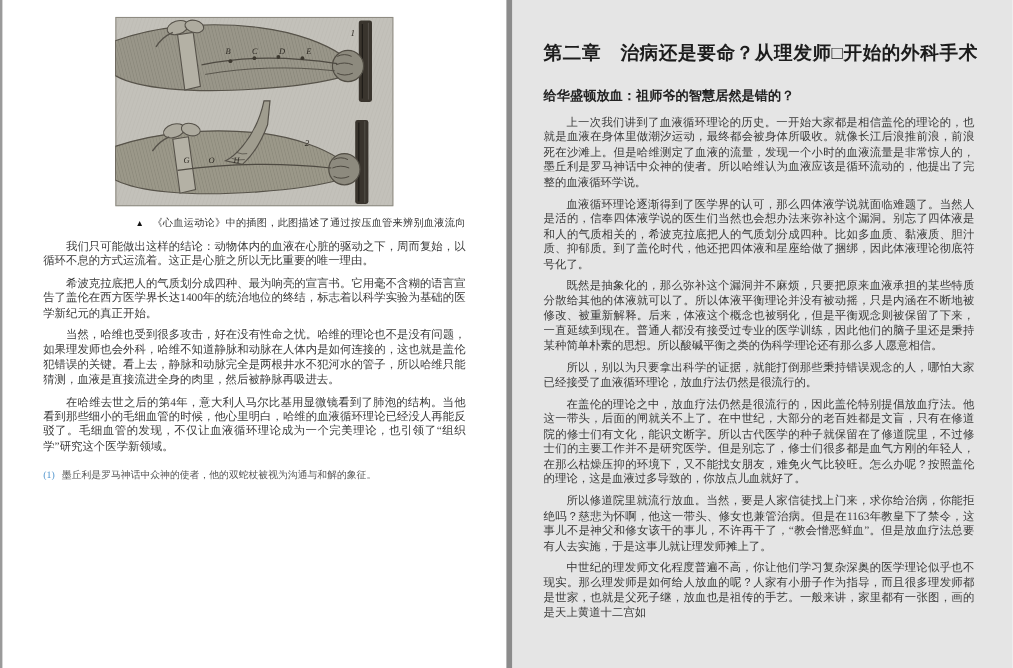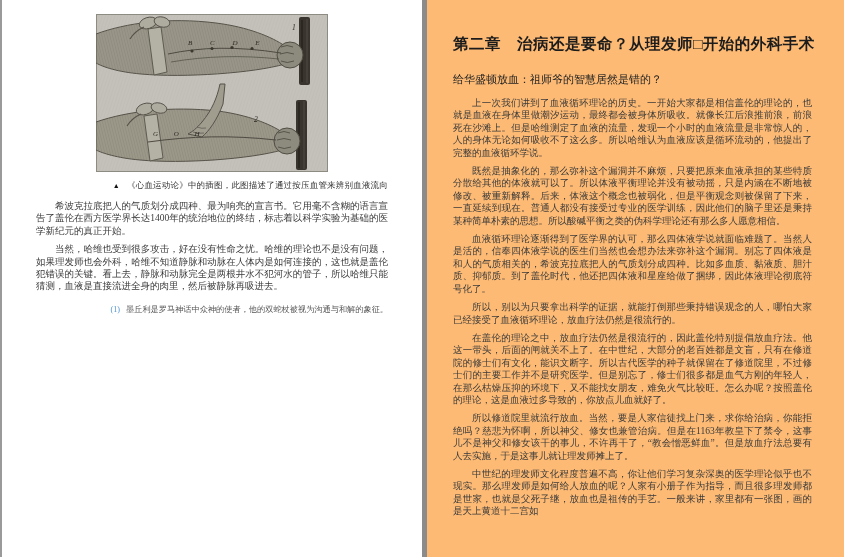--- a/index.html
+++ b/index.html
@@ -6,50 +6,50 @@
   html,body { width:844px; height:557px; background:#ffffff; overflow:hidden; }
   body { font-family:"Liberation Serif","DejaVu Serif",serif; color:#3a3a3a; }
   .spread { display:flex; width:844px; height:557px; background:#fff; }
 
   .page-left {
     width:422px; height:557px; border-left:2px solid #9a9a9a;
     padding:14px 34px 0 34px; overflow:hidden; background:#fff;
   }
   .page-divider { width:5px; height:557px; background:#8b8b8b; flex:none; }
   .page-right {
-    flex:1; height:557px; padding:20px 32px 0 26px; overflow:hidden; background:#fdba74;
+    flex:1; height:557px; padding:20px 32px 0 26px; overflow:hidden; background:#e5e5e5;
   }
 
   .figure-wrap { width:232px; margin:0 auto; }
   .figure-svg { display:block; width:232px; height:158px; }
 
   .figure-caption {
     margin-top:8px; text-align:right; font-size:8.5px; color:#333;
     letter-spacing:0.2px; white-space:nowrap;
   }
   .figure-caption .tri { font-size:7px; color:#111; margin-right:7px; }
 
   .body-text p {
     font-size:9.5px; line-height:12.4px; text-indent:2em;
     text-align:justify; color:#3a3a3a; margin-top:6px;
   }
   .page-left .body-text { margin-top:8px; }
   .page-left .body-text p:first-child { margin-top:0; }
 
-  .footnote { margin-top:11px; font-size:8.2px; line-height:11px; color:#555;text-align:right; }
+  .footnote { margin-top:11px; font-size:8.2px; line-height:11px; color:#555; }
   .footnote .fn-marker { color:#4f94cd; margin-right:6px; cursor:pointer; }
 
   .chapter-title {
     font-family:"Liberation Sans","DejaVu Sans",sans-serif;
     font-size:15.5px; font-weight:bold; color:#1c1c1c;
     text-align:center; margin-top:14px; letter-spacing:0.5px; white-space:nowrap;
   }
   .section-heading {
     font-family:"Liberation Sans","DejaVu Sans",sans-serif;
-    font-size:11px; font-weight:normal; color:#222; margin-top:17px;
+    font-size:11px; font-weight:bold; color:#222; margin-top:17px;
   }
   .page-right .body-text { margin-top:10px; }
 
   .eng-letters { font-family:"Liberation Serif",serif; font-style:italic; }
 </style>
 </head>
 <body>
 
 <div class="spread">
 
@@ -124,39 +124,41 @@
           <text class="eng-letters" x="158" y="24" font-size="7.5" fill="#2e2a24">2</text>
         </g>
       </svg>
     </div>
 
     <div class="figure-caption">
       <span class="tri">▲</span><span>《心血运动论》中的插图，此图描述了通过按压血管来辨别血液流向</span>
     </div>
 
     <div class="body-text">
+      <p>我们只可能做出这样的结论：动物体内的血液在心脏的驱动之下，周而复始，以循环不息的方式运流着。这正是心脏之所以无比重要的唯一理由。</p>
       <p>希波克拉底把人的气质划分成四种、最为响亮的宣言书。它用毫不含糊的语言宣告了盖伦在西方医学界长达1400年的统治地位的终结，标志着以科学实验为基础的医学新纪元的真正开始。</p>
       <p>当然，哈维也受到很多攻击，好在没有性命之忧。哈维的理论也不是没有问题，如果理发师也会外科，哈维不知道静脉和动脉在人体内是如何连接的，这也就是盖伦犯错误的关键。看上去，静脉和动脉完全是两根井水不犯河水的管子，所以哈维只能猜测，血液是直接流进全身的肉里，然后被静脉再吸进去。</p>
+      <p>在哈维去世之后的第4年，意大利人马尔比基用显微镜看到了肺泡的结构。当他看到那些细小的毛细血管的时候，他心里明白，哈维的血液循环理论已经没人再能反驳了。毛细血管的发现，不仅让血液循环理论成为一个完美理论，也引领了“组织学”研究这个医学新领域。</p>
     </div>
 
     <div class="footnote">
       <span class="fn-marker">(1)</span><span>墨丘利是罗马神话中众神的使者，他的双蛇杖被视为沟通与和解的象征。</span>
     </div>
   </div>
 
   <div class="page-divider"></div>
 
   <div class="page-right">
     <div class="chapter-title">第二章　治病还是要命？从理发师□开始的外科手术</div>
     <div class="section-heading">给华盛顿放血：祖师爷的智慧居然是错的？</div>
 
     <div class="body-text">
-      <p>上一次我们讲到了血液循环理论的历史。一开始大家都是相信盖伦的理论的，也就是血液在身体里做潮汐运动，最终都会被身体所吸收。就像长江后浪推前浪，前浪死在沙滩上。但是哈维测定了血液的流量，发现一个小时的血液流量是非常惊人的，人的身体无论如何吸收不了这么多。所以哈维认为血液应该是循环流动的，他提出了完整的血液循环学说。</p>
+      <p>上一次我们讲到了血液循环理论的历史。一开始大家都是相信盖伦的理论的，也就是血液在身体里做潮汐运动，最终都会被身体所吸收。就像长江后浪推前浪，前浪死在沙滩上。但是哈维测定了血液的流量，发现一个小时的血液流量是非常惊人的，墨丘利是罗马神话中众神的使者。所以哈维认为血液应该是循环流动的，他提出了完整的血液循环学说。</p>
+      <p>血液循环理论逐渐得到了医学界的认可，那么四体液学说就面临难题了。当然人是活的，信奉四体液学说的医生们当然也会想办法来弥补这个漏洞。别忘了四体液是和人的气质相关的，希波克拉底把人的气质划分成四种。比如多血质、黏液质、胆汁质、抑郁质。到了盖伦时代，他还把四体液和星座给做了捆绑，因此体液理论彻底符号化了。</p>
       <p>既然是抽象化的，那么弥补这个漏洞并不麻烦，只要把原来血液承担的某些特质分散给其他的体液就可以了。所以体液平衡理论并没有被动摇，只是内涵在不断地被修改、被重新解释。后来，体液这个概念也被弱化，但是平衡观念则被保留了下来，一直延续到现在。普通人都没有接受过专业的医学训练，因此他们的脑子里还是秉持某种简单朴素的思想。所以酸碱平衡之类的伪科学理论还有那么多人愿意相信。</p>
-      <p>血液循环理论逐渐得到了医学界的认可，那么四体液学说就面临难题了。当然人是活的，信奉四体液学说的医生们当然也会想办法来弥补这个漏洞。别忘了四体液是和人的气质相关的，希波克拉底把人的气质划分成四种。比如多血质、黏液质、胆汁质、抑郁质。到了盖伦时代，他还把四体液和星座给做了捆绑，因此体液理论彻底符号化了。</p>
       <p>所以，别以为只要拿出科学的证据，就能打倒那些秉持错误观念的人，哪怕大家已经接受了血液循环理论，放血疗法仍然是很流行的。</p>
       <p>在盖伦的理论之中，放血疗法仍然是很流行的，因此盖伦特别提倡放血疗法。他这一带头，后面的闸就关不上了。在中世纪，大部分的老百姓都是文盲，只有在修道院的修士们有文化，能识文断字。所以古代医学的种子就保留在了修道院里，不过修士们的主要工作并不是研究医学。但是别忘了，修士们很多都是血气方刚的年轻人，在那么枯燥压抑的环境下，又不能找女朋友，难免火气比较旺。怎么办呢？按照盖伦的理论，这是血液过多导致的，你放点儿血就好了。</p>
-      <p>所以修道院里就流行放血。当然，要是人家信徒找上门来，求你给治病，你能拒绝吗？慈悲为怀啊，所以神父、修女也兼管治病。但是在1163年教皇下了禁令，这事儿不是神父和修女该干的事儿，不许再干了，“教会憎恶鲜血”。但是放血疗法总要有人去实施，于是这事儿就让理发师摊上了。</p>
+      <p>所以修道院里就流行放血。当然，要是人家信徒找上门来，求你给治病，你能拒绝吗？慈悲为怀啊，他这一带头、修女也兼管治病。但是在1163年教皇下了禁令，这事儿不是神父和修女该干的事儿，不许再干了，“教会憎恶鲜血”。但是放血疗法总要有人去实施，于是这事儿就让理发师摊上了。</p>
       <p>中世纪的理发师文化程度普遍不高，你让他们学习复杂深奥的医学理论似乎也不现实。那么理发师是如何给人放血的呢？人家有小册子作为指导，而且很多理发师都是世家，也就是父死子继，放血也是祖传的手艺。一般来讲，家里都有一张图，画的是天上黄道十二宫如</p>
     </div>
   </div>
 
 </div>
 
 </body></html>

